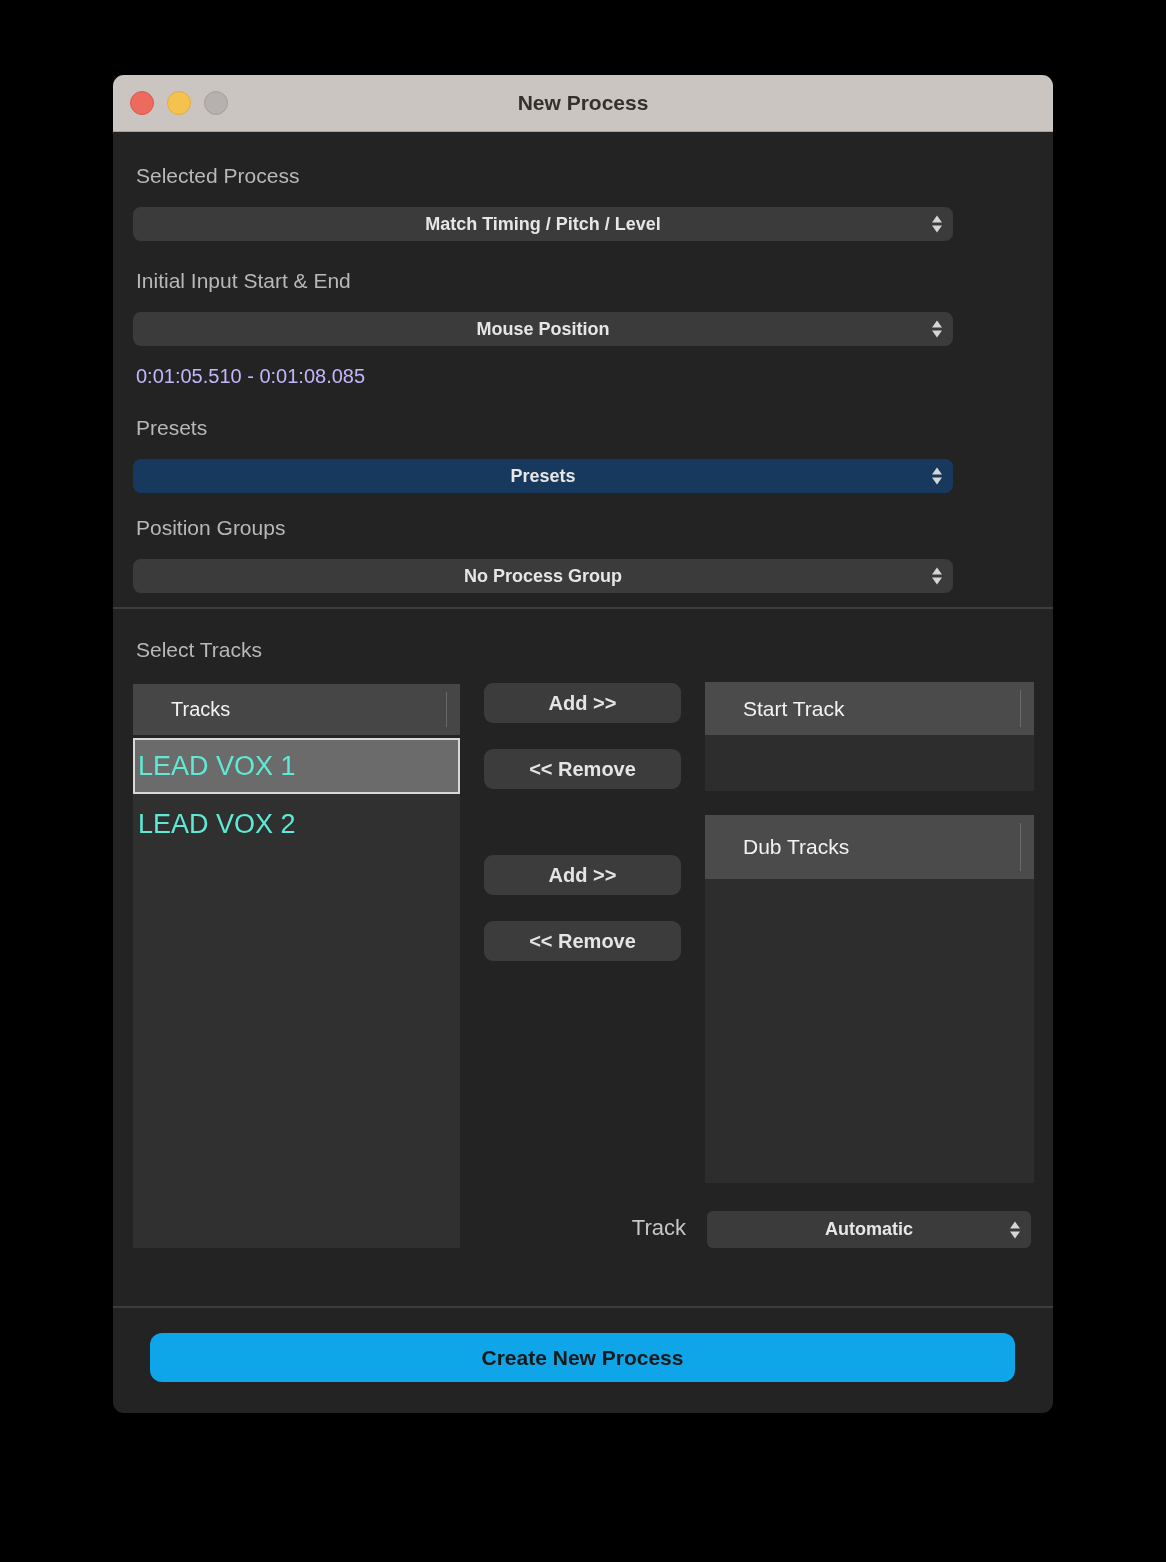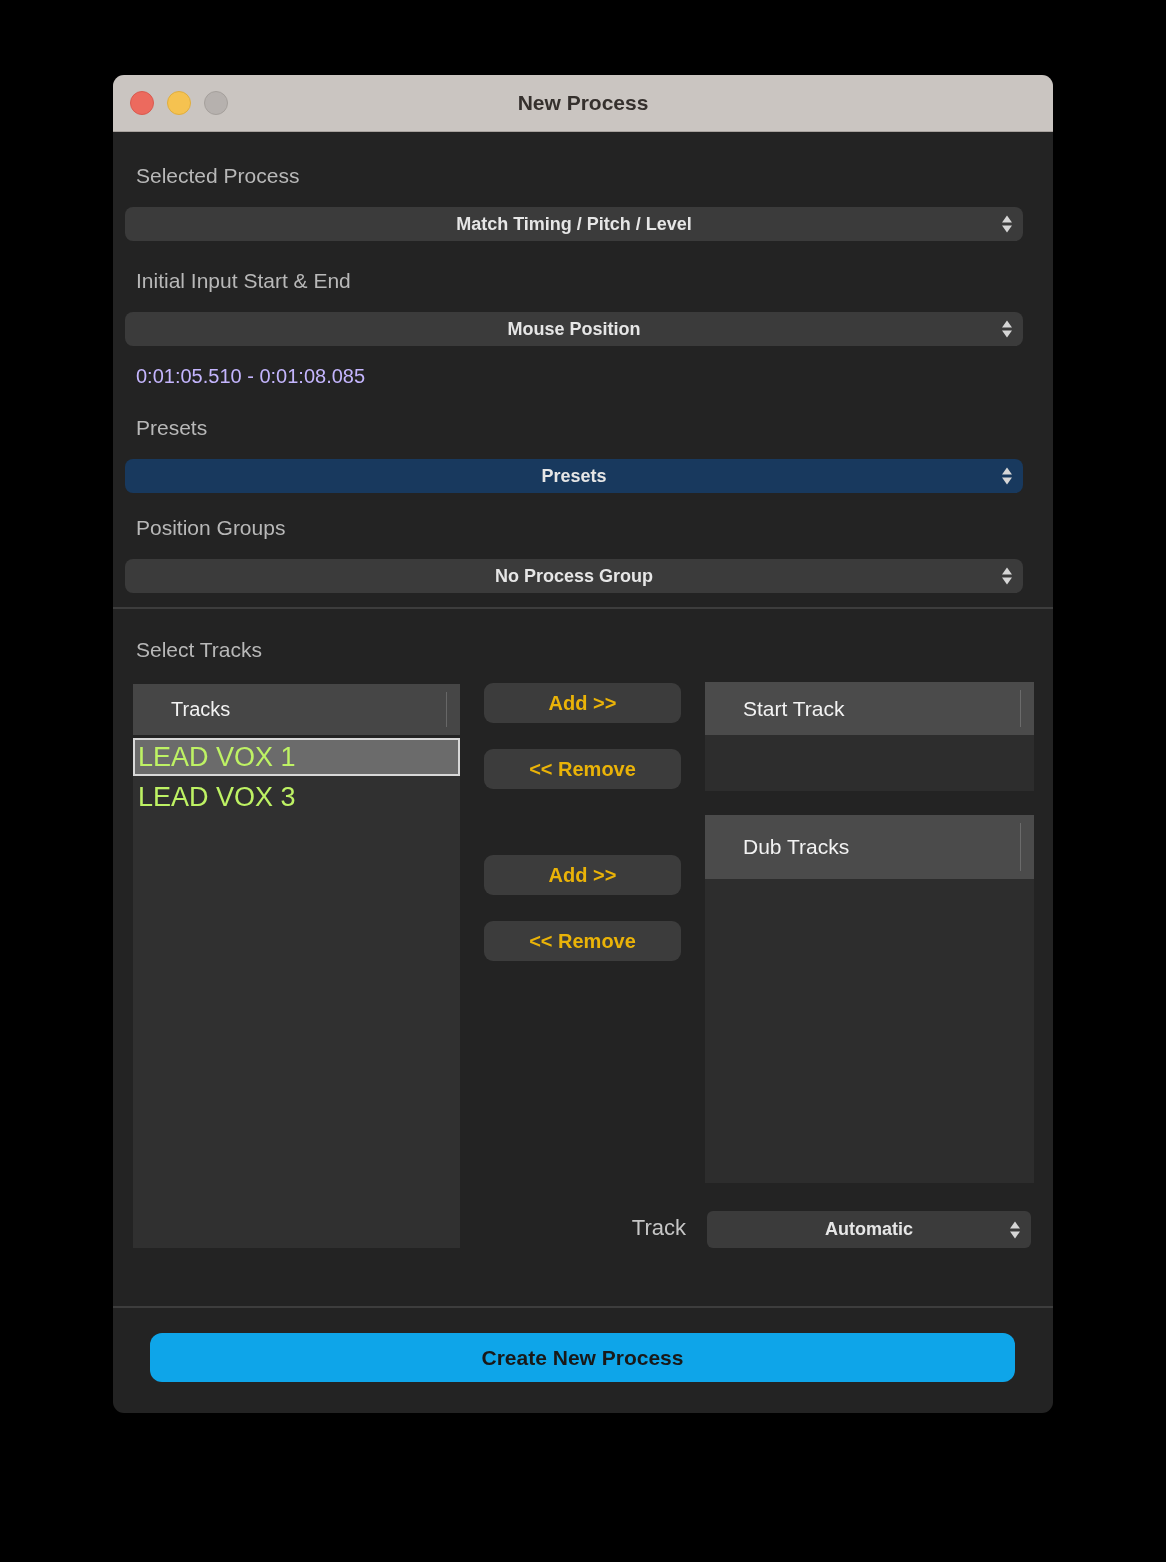--- a/index.html
+++ b/index.html
@@ -19,21 +19,21 @@
   .lights{position:absolute;left:17px;top:16px;display:flex;gap:13px;}
   .light{width:24px;height:24px;border-radius:50%;}
   .light.red{background:#ec6a5e;border:1px solid #d95b50;box-sizing:border-box;}
   .light.yellow{background:#f5c250;border:1px solid #e0ae3e;box-sizing:border-box;}
   .light.gray{background:#b6b1ae;border:1px solid #a5a09c;box-sizing:border-box;}
   .window-title{font-size:21px;font-weight:bold;color:#35302d;}
 
   .section-label{position:absolute;left:23px;color:#b8b8b8;font-size:21px;}
 
   .select{
-    position:absolute;left:12px;width:898px;height:34px;background:#3b3b3b;border-radius:8px;
+    position:absolute;left:20px;width:820px;height:34px;background:#3b3b3b;border-radius:8px;
     display:flex;align-items:center;justify-content:center;
   }
   .select .val{color:#e6e6e6;font-size:18px;font-weight:bold;}
   .select.blue{background:#18395e;}
   .stepper{position:absolute;right:11px;top:50%;transform:translateY(-50%);
     display:flex;flex-direction:column;align-items:center;gap:3px;}
   .tri-up{width:0;height:0;border-left:5px solid transparent;border-right:5px solid transparent;
     border-bottom:7px solid #d6d6d6;}
   .tri-down{width:0;height:0;border-left:5px solid transparent;border-right:5px solid transparent;
     border-top:7px solid #d6d6d6;}
@@ -45,28 +45,28 @@
   .panel{position:absolute;overflow:hidden;}
   .panel-header{position:relative;background:#464646;display:flex;align-items:center;
     color:#f2f2f2;font-size:20px;font-weight:500;padding-left:38px;box-sizing:border-box;}
   .panel-header::after{content:"";position:absolute;right:13px;top:8px;bottom:8px;width:1px;
     background:rgba(255,255,255,0.18);}
   .panel-body{background:#303030;}
   .panel.right .panel-header{background:#4b4b4b;font-size:21px;}
   .panel.right .panel-body{background:#2d2d2d;}
 
   .tracks-body{background:#303030;height:513px;}
-  .track-row{height:38px;display:flex;align-items:center;color:#bef264;font-size:27px;
+  .track-row{height:56px;display:flex;align-items:center;color:#5eead4;font-size:27px;
     padding-left:5px;box-sizing:border-box;margin-top:2px;}
   .track-row.selected{background:#6b6b6b;border:2px solid #d8d8d8;padding-left:3px;margin-top:3px;}
 
   .mid-btn{
     position:absolute;left:371px;width:197px;height:40px;background:#3c3c3c;border-radius:9px;
     display:flex;align-items:center;justify-content:center;
-    color:#eab308;font-size:20px;font-weight:bold;
+    color:#e5e5e5;font-size:20px;font-weight:bold;
   }
 
   .output-label{position:absolute;left:437px;width:136px;top:1140px;text-align:right;
     color:#c6c6c6;font-size:22px;}
   .select.output{left:594px;top:1136px;width:324px;height:37px;border-radius:6px;}
 
   .create-btn{
     position:absolute;left:37px;top:1258px;width:865px;height:49px;background:#0ea5e9;
     border-radius:12px;display:flex;align-items:center;justify-content:center;
     color:#191919;font-size:21px;font-weight:bold;
@@ -124,21 +124,21 @@
   </div>
 
   <div class="divider" style="top:532px;"></div>
 
   <div class="section-label" style="top:563px;">Select Tracks</div>
 
   <div class="panel" style="left:20px;top:609px;width:327px;height:564px;">
     <div class="panel-header" style="height:51px;">Tracks</div>
     <div class="tracks-body">
       <div class="track-row selected">LEAD VOX 1</div>
-      <div class="track-row">LEAD VOX 3</div>
+      <div class="track-row">LEAD VOX 2</div>
     </div>
   </div>
 
   <div class="mid-btn" style="top:608px;">Add &gt;&gt;</div>
   <div class="mid-btn" style="top:674px;">&lt;&lt; Remove</div>
   <div class="mid-btn" style="top:780px;">Add &gt;&gt;</div>
   <div class="mid-btn" style="top:846px;">&lt;&lt; Remove</div>
 
   <div class="panel right" style="left:592px;top:607px;width:329px;height:109px;">
     <div class="panel-header" style="height:53px;">Start Track</div>

